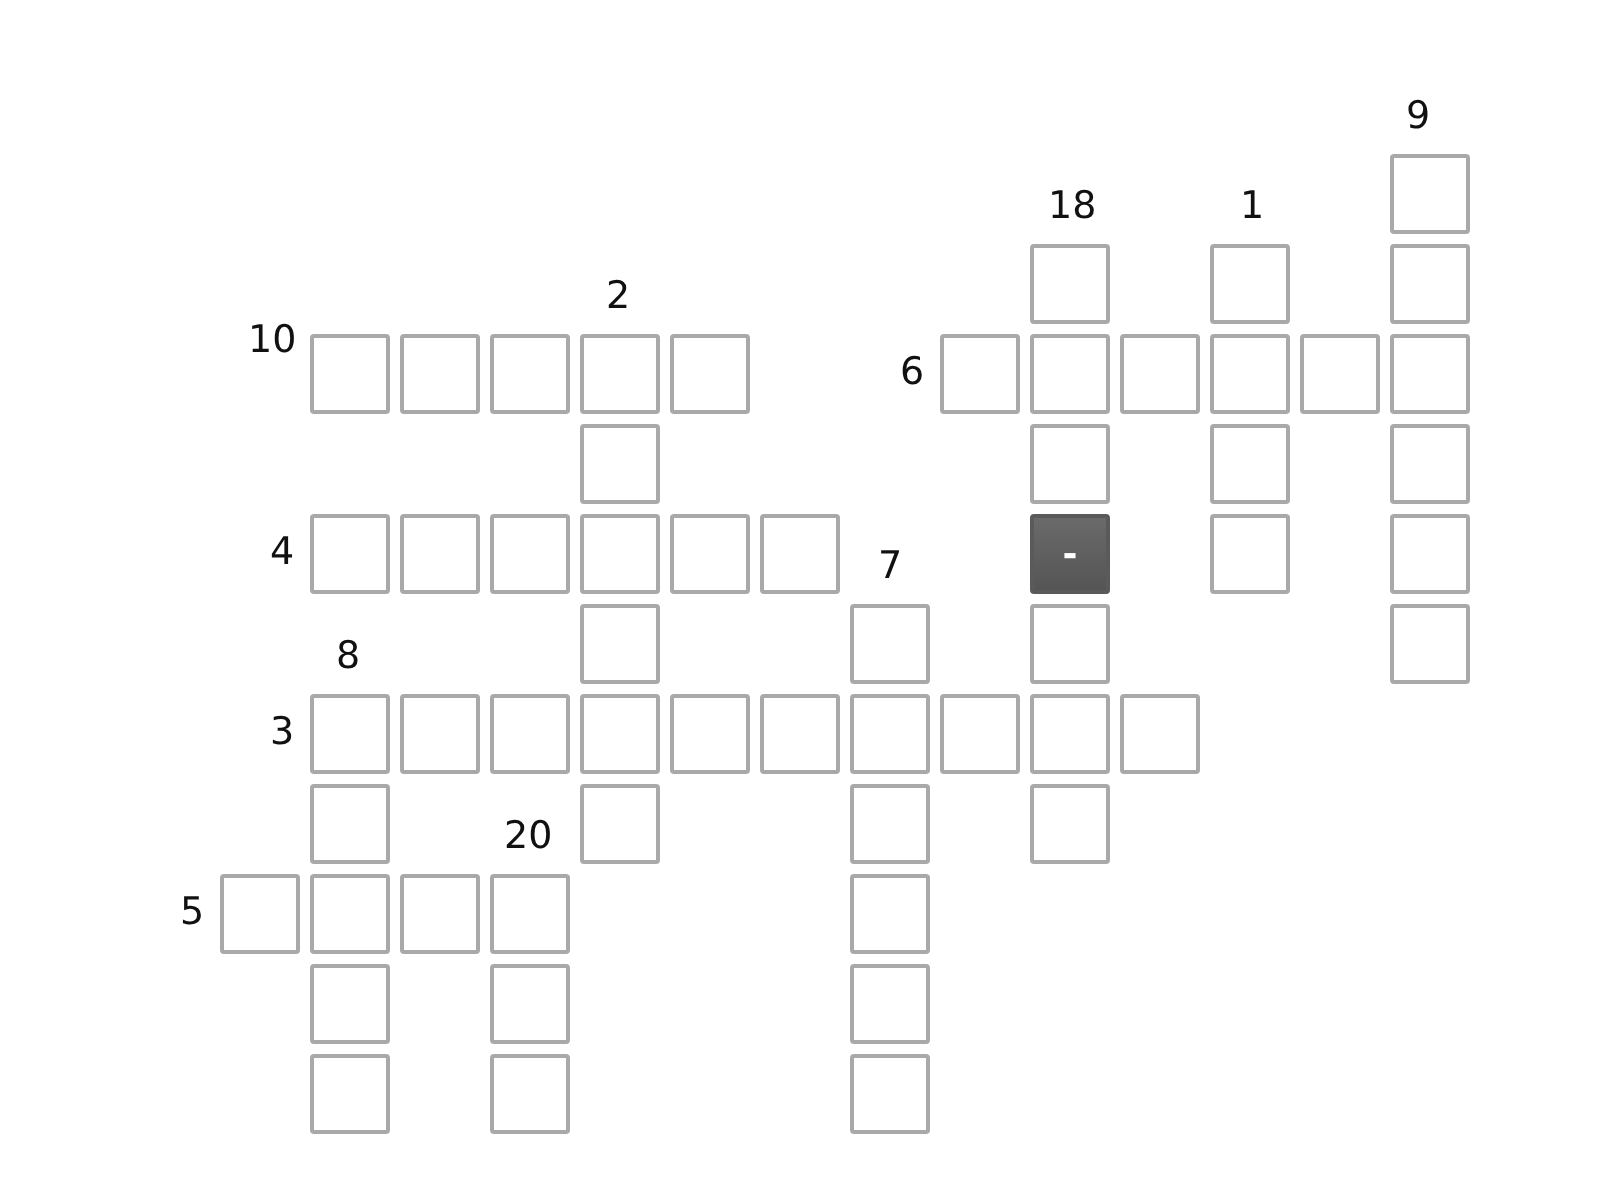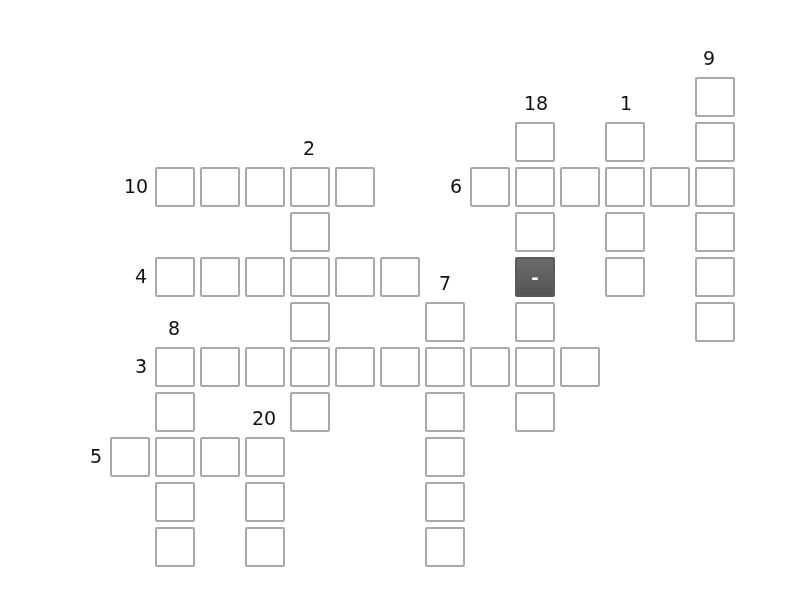--- a/index.html
+++ b/index.html
@@ -70,21 +70,21 @@
     <div class="cell" style="left: 605px; top: 257px;"></div>
     <div class="cell" style="left: 695px; top: 77px;"></div>
     <div class="cell" style="left: 695px; top: 122px;"></div>
     <div class="cell" style="left: 695px; top: 212px;"></div>
     <div class="cell" style="left: 695px; top: 257px;"></div>
     <div class="cell" style="left: 695px; top: 302px;"></div>
     <span class="num" style="left: 703px; top: 48px;">9</span>
     <span class="num" style="left: 524px; top: 93px;">18</span>
     <span class="num" style="left: 620px; top: 93px;">1</span>
     <span class="num" style="left: 303px; top: 138px;">2</span>
-    <span class="num" style="left: 124px; top: 176px;">10</span>
+    <span class="num" style="left: 124px; top: 160px;">10</span>
     <span class="num" style="left: 450px; top: 176px;">6</span>
     <span class="num" style="left: 135px; top: 266px;">4</span>
     <span class="num" style="left: 439px; top: 273px;">7</span>
     <span class="num" style="left: 168px; top: 318px;">8</span>
     <span class="num" style="left: 135px; top: 356px;">3</span>
     <span class="num" style="left: 252px; top: 408px;">20</span>
     <span class="num" style="left: 90px; top: 446px;">5</span>
   </div>
 
 </body></html>

